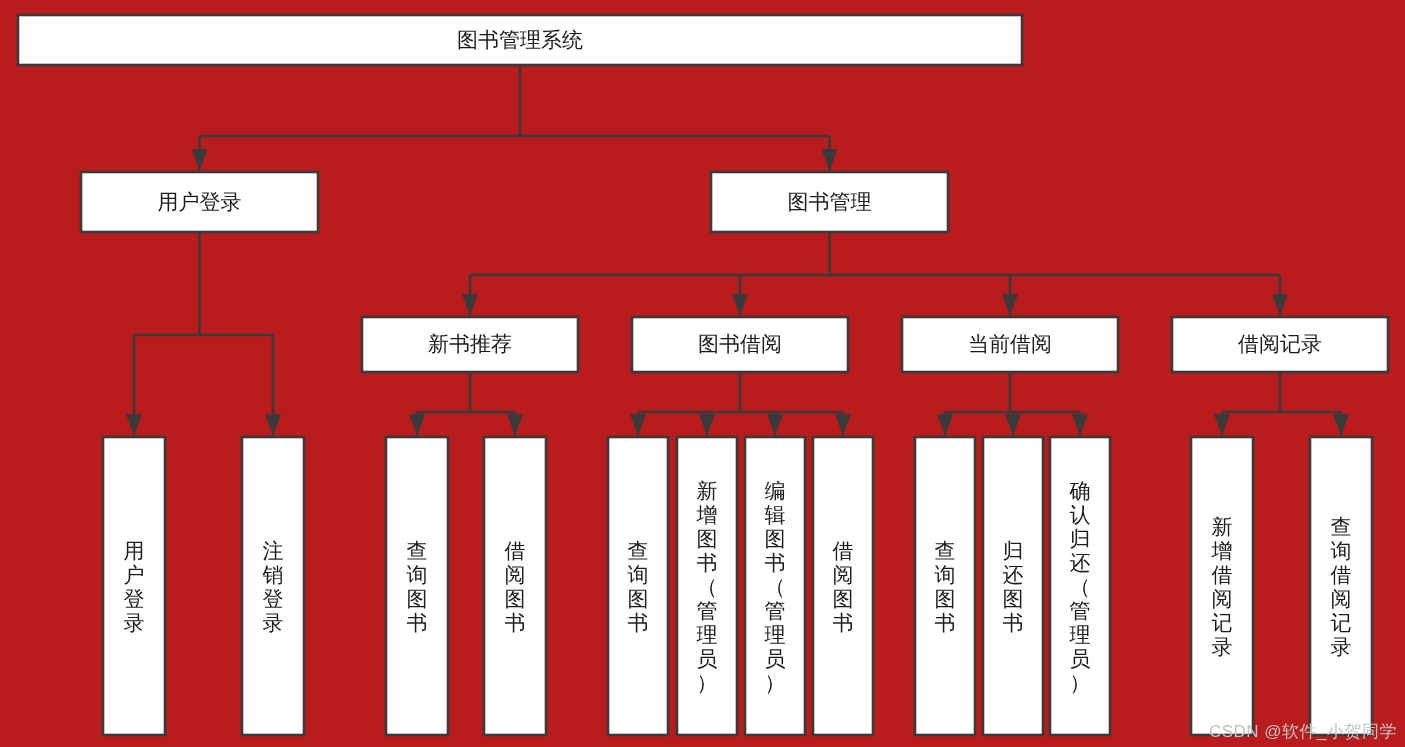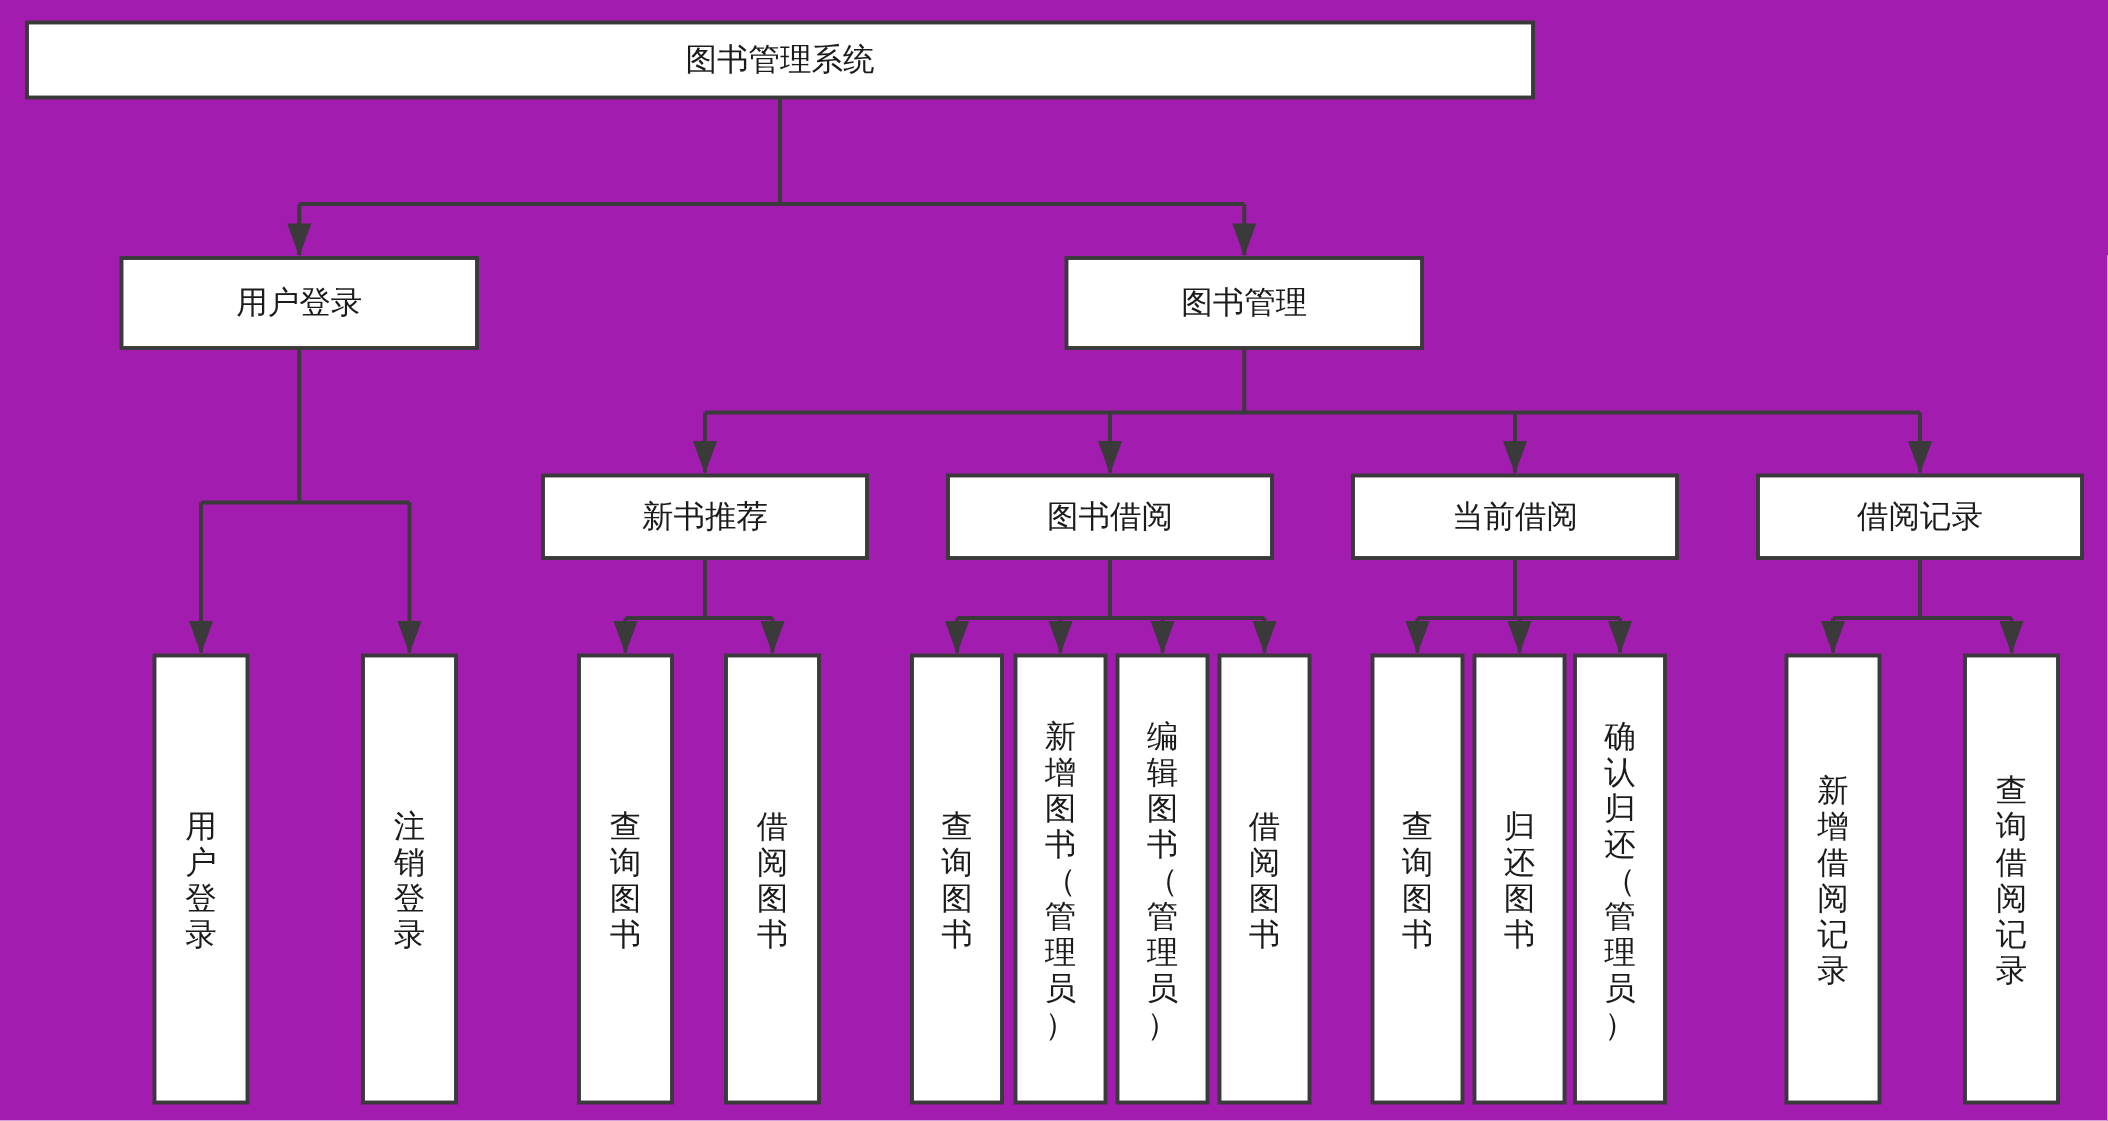--- a/index.html
+++ b/index.html
@@ -10,21 +10,21 @@
   body {
     width: 1405px;
     height: 747px;
     font-family: "Liberation Sans", sans-serif;
     overflow: hidden;
   }
   #diagram-root {
     position: relative;
     width: 1405px;
     height: 747px;
-    background: #a21caf;
+    background: #b91c1c;
     text-align: center;
   }
   svg#tree-svg {
     position: absolute;
     left: 0;
     top: 0;
     width: 1405px;
     height: 747px;
     display: block;
   }
@@ -202,13 +202,14 @@
         <g>
           <rect x="1191" y="437" width="62" height="298" class="node-box"></rect>
           <text x="1222" y="0" class="node-label-v"><tspan x="1222" y="533.68">新</tspan><tspan x="1222" y="557.68">增</tspan><tspan x="1222" y="581.68">借</tspan><tspan x="1222" y="605.68">阅</tspan><tspan x="1222" y="629.68">记</tspan><tspan x="1222" y="653.68">录</tspan></text>
         </g>
         <g>
           <rect x="1310" y="437" width="62" height="298" class="node-box"></rect>
           <text x="1341" y="0" class="node-label-v"><tspan x="1341" y="533.68">查</tspan><tspan x="1341" y="557.68">询</tspan><tspan x="1341" y="581.68">借</tspan><tspan x="1341" y="605.68">阅</tspan><tspan x="1341" y="629.68">记</tspan><tspan x="1341" y="653.68">录</tspan></text>
         </g>
       </g>
   </svg>
+  <div class="watermark">CSDN @软件_小贺同学</div>
 </div>
 
 </body></html>

